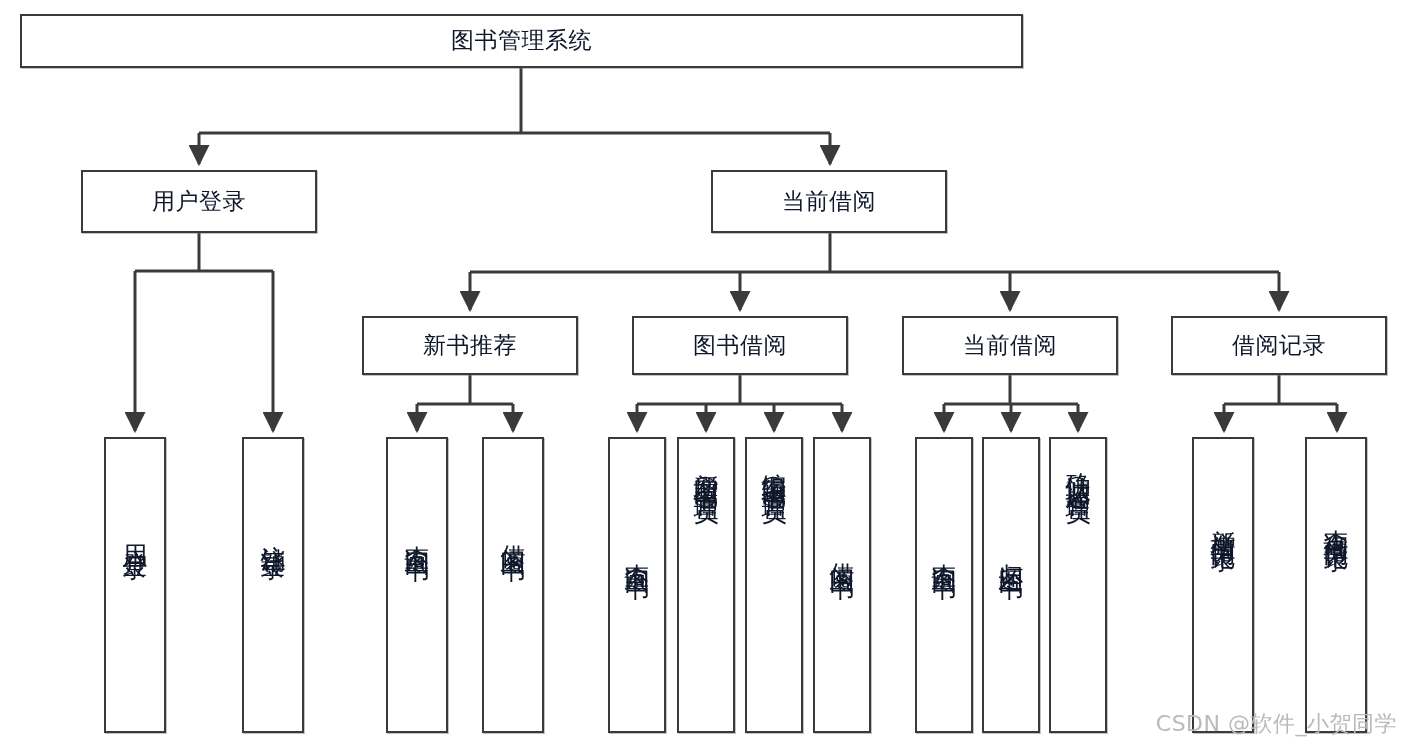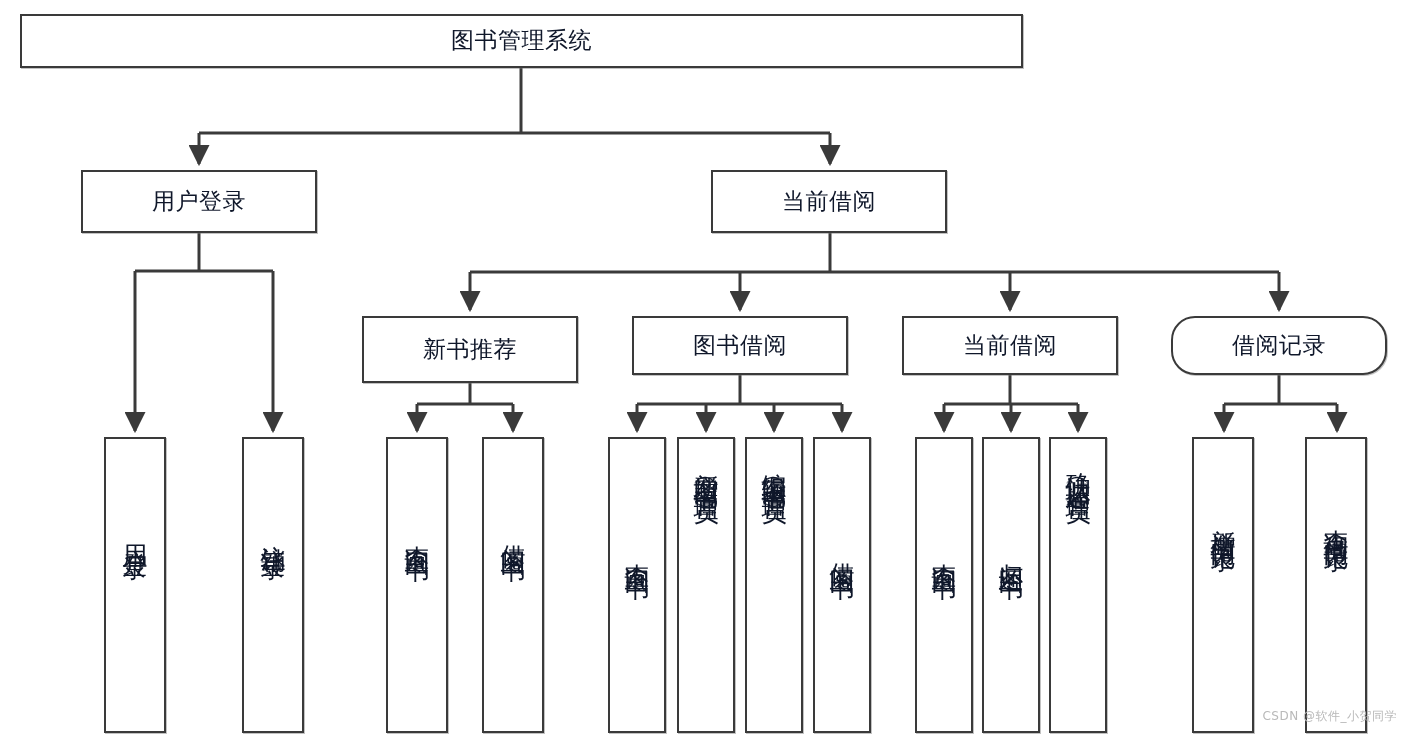--- a/index.html
+++ b/index.html
@@ -62,22 +62,22 @@
   }
   .node.vert.pad3 .label {
     padding-top: 90px;
   }
   .node.vert.pad4 .label {
     padding-top: 56px;
   }
   #watermark {
     position: absolute;
     right: 8px;
-    bottom: 22px;
-    font-size: 12px;
+    bottom: 8px;
+    font-size: 22px;
     color: #b9b9b9;
     letter-spacing: 0.5px;
     white-space: nowrap;
     pointer-events: none;
   }
 </style>
 </head>
 <body>
 
 <div id="canvas">
@@ -136,30 +136,30 @@
     <span class="label">图书管理系统</span>
   </div>
 
   <div class="node horiz" style="left:81px; top:170px; width:236px; height:63px;">
     <span class="label">用户登录</span>
   </div>
   <div class="node horiz" style="left:711px; top:170px; width:236px; height:63px;">
     <span class="label">当前借阅</span>
   </div>
 
-  <div class="node horiz" style="left:362px; top:316px; width:216px; height:67px;">
+  <div class="node horiz" style="left:362px; top:316px; width:216px; height:59px;">
     <span class="label">新书推荐</span>
   </div>
   <div class="node horiz" style="left:632px; top:316px; width:216px; height:59px;">
     <span class="label">图书借阅</span>
   </div>
   <div class="node horiz" style="left:902px; top:316px; width:216px; height:59px;">
     <span class="label">当前借阅</span>
   </div>
-  <div class="node horiz" style="left:1171px; top:316px; width:216px; height:59px;border-radius:24px;">
+  <div class="node horiz" style="left:1171px; top:316px; width:216px; height:59px;">
     <span class="label">借阅记录</span>
   </div>
 
   <div class="node vert pad2" style="left:104px; top:437px; width:62px; height:296px;">
     <span class="label">用户登录</span>
   </div>
   <div class="node vert pad2" style="left:242px; top:437px; width:62px; height:296px;">
     <span class="label">注销登录</span>
   </div>
 

